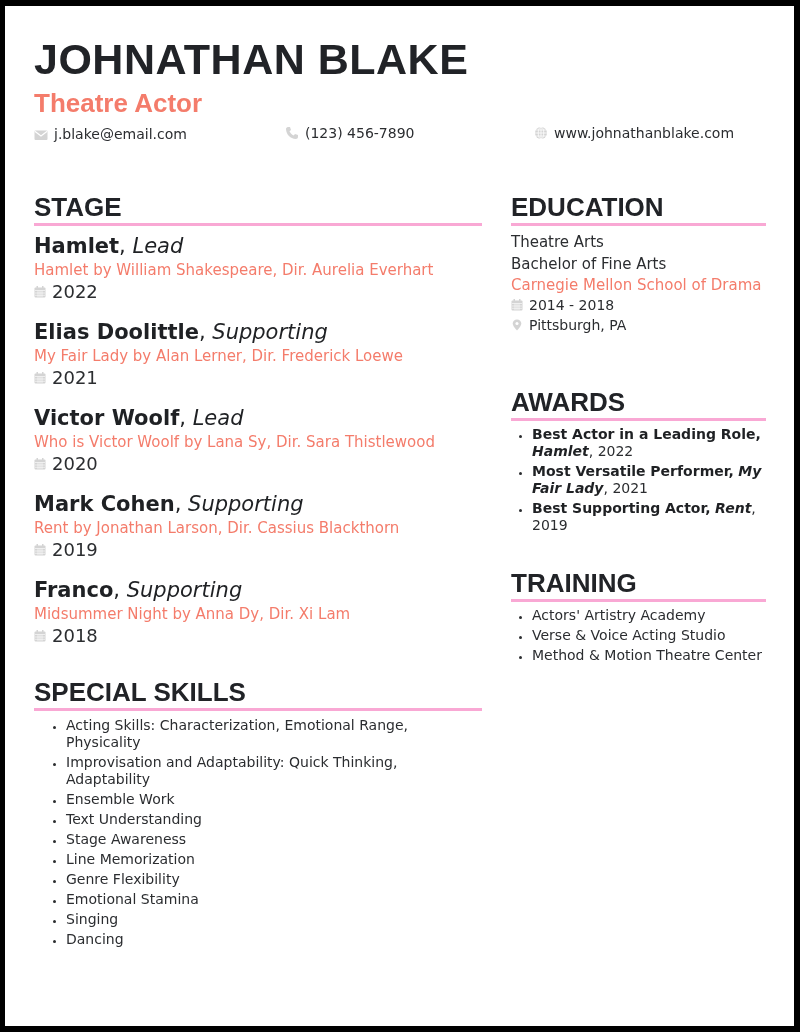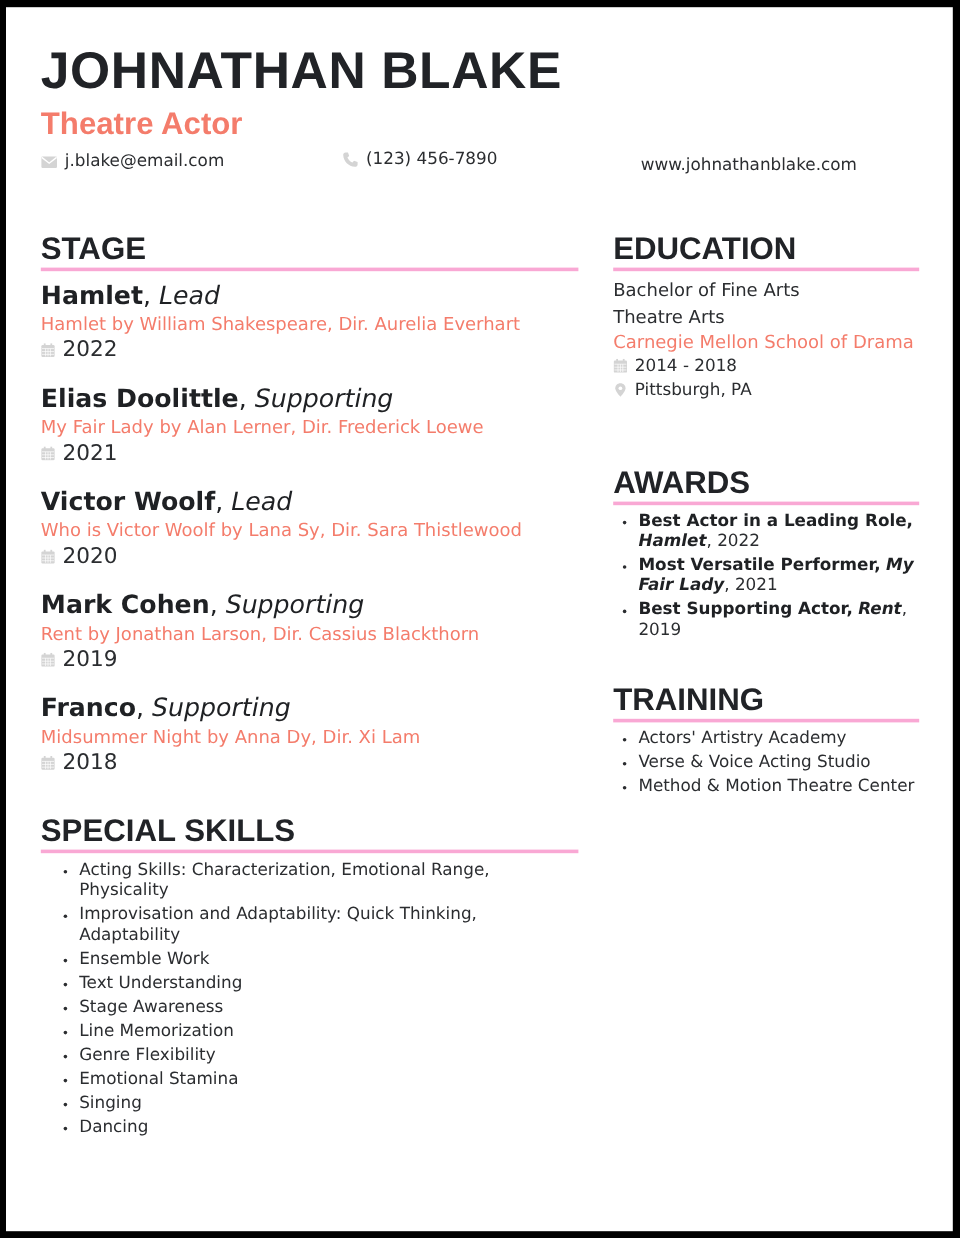--- a/index.html
+++ b/index.html
@@ -31,21 +31,21 @@
     }
     .contact {
       position: absolute; top: 118px; height: 18px;
       font-size: 14px; color: #2b2d30;
       display: flex; align-items: center; gap: 6px;
       white-space: nowrap;
     }
     .contact .ic { width: 14px; height: 14px; display: inline-block; }
     .c-email { left: 29px; align-items: flex-end; }
     .c-phone { left: 280px; }
-    .c-web { left: 529px; flex-direction: column; }
+    .c-web { left: 529px; }
 
     .section-title {
       font-family: "Liberation Sans", sans-serif;
       font-weight: 700; font-size: 26px;
       color: #212327; line-height: 1; margin: 0;
       padding-bottom: 3px;
       border-bottom: 3px solid #f9a8d4;
     }
     .left { position: absolute; left: 29px; top: 188px; width: 448px; }
     .right { position: absolute; left: 506px; top: 188px; width: 255px; }
@@ -193,22 +193,22 @@
       <li>Genre Flexibility</li>
       <li>Emotional Stamina</li>
       <li>Singing</li>
       <li>Dancing</li>
     </ul>
   </div>
 
   <div class="right">
     <h2 class="section-title">EDUCATION</h2>
     <div class="edu-block">
+      <div class="edu-line">Theatre Arts</div>
       <div class="edu-line">Bachelor of Fine Arts</div>
-      <div class="edu-line">Theatre Arts</div>
       <div class="edu-school">Carnegie Mellon School of Drama</div>
       <div class="edu-meta">
         <svg class="cal" viewBox="0 0 12 12">
             <rect x="0.5" y="1.5" width="11" height="10" rx="1" fill="#d4d4d4"></rect>
             <rect x="2.5" y="0" width="1.5" height="3" fill="#d4d4d4"></rect>
             <rect x="8" y="0" width="1.5" height="3" fill="#d4d4d4"></rect>
             <path d="M1 4.5 H11 M1 7 H11 M1 9.3 H11 M4 4.5 V11 M6 4.5 V11 M8 4.5 V11" stroke="#ffffff" stroke-width="0.6"></path>
           </svg>
         <span>2014 - 2018</span>
       </div>

